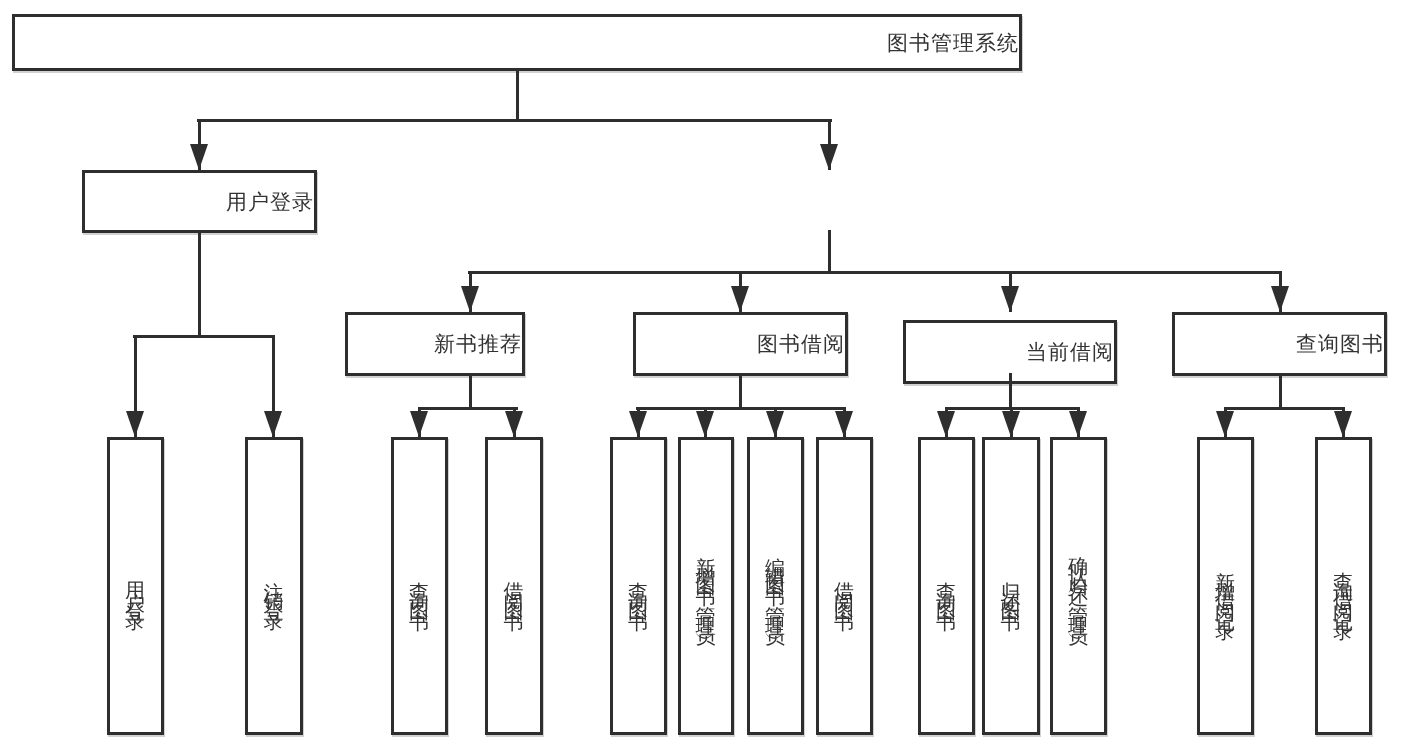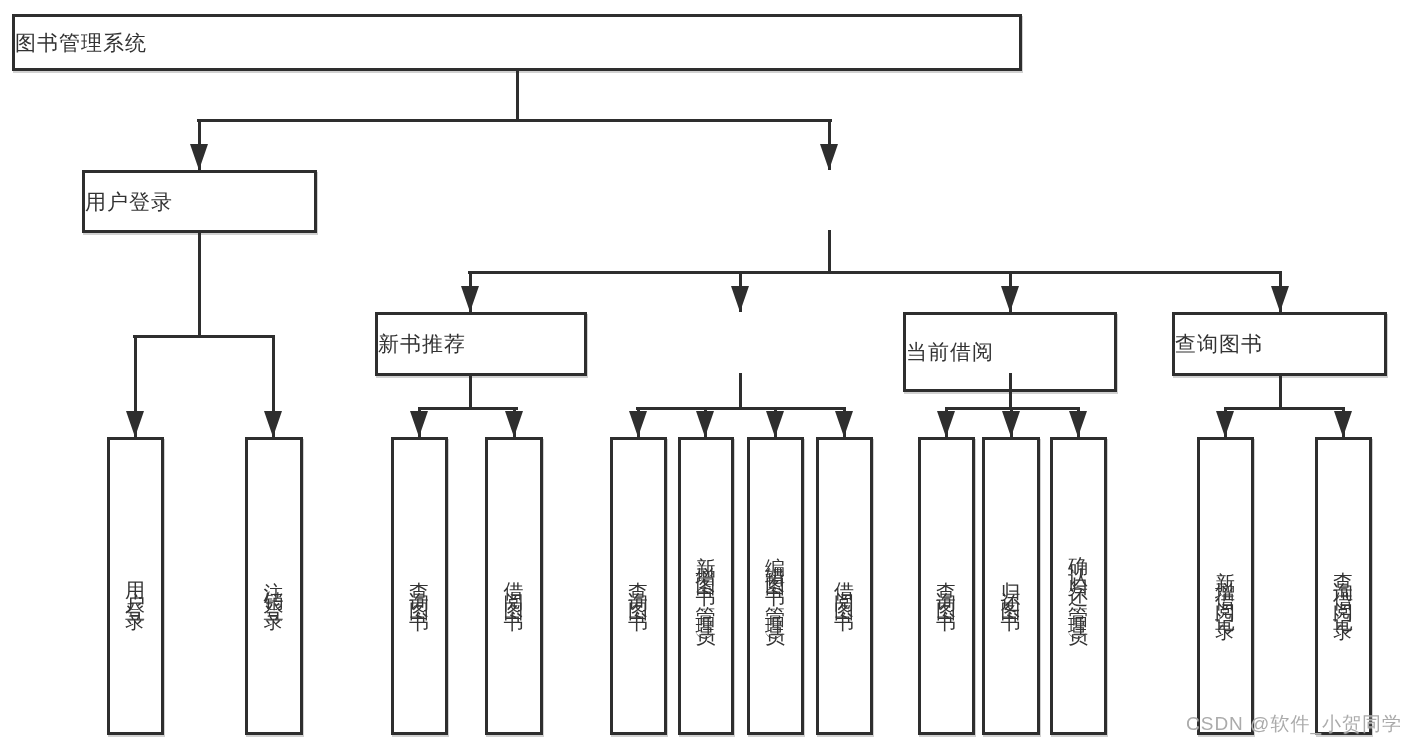--- a/index.html
+++ b/index.html
@@ -12,21 +12,21 @@
   html,body{margin:0;padding:0;}
   body{background:var(--bg);font-family:"Liberation Sans","DejaVu Sans",sans-serif;}
   #stage{position:relative;width:1405px;height:747px;background:var(--bg);overflow:hidden;}
 
   
   .node{
     position:absolute;
     box-sizing:border-box;
     border:3px solid var(--ln);
     background:var(--fill);
-    display:flex;align-items:center;justify-content:flex-start;
+    display:flex;align-items:center;justify-content:flex-end;
     color:var(--txt);
     font-size:21px;
     letter-spacing:1px;
     box-shadow:1px 2px 0 rgba(0,0,0,0.18);
   }
   .leaf{
     position:absolute;
     top:437px;height:298px;
     box-sizing:border-box;
     border:3px solid var(--ln);
@@ -101,24 +101,27 @@
     <div class="vl" style="left:469px;top:271px;height:41px"></div>
     <div class="ar" style="left:461px;top:286px"></div>
     <div class="vl" style="left:739px;top:271px;height:41px"></div>
     <div class="ar" style="left:731px;top:286px"></div>
     <div class="vl" style="left:1009px;top:271px;height:41px"></div>
     <div class="ar" style="left:1001px;top:286px"></div>
     <div class="vl" style="left:1279px;top:271px;height:41px"></div>
     <div class="ar" style="left:1271px;top:286px"></div>
   </div>
 
-  <div class="node" style="left:375px;top:312px;width:212px;height:64px">
+  <div class="node" style="left:345px;top:312px;width:180px;height:64px">
     <span>新书推荐</span>
   </div>
-  <div class="node" style="left:903px;top:312px;width:214px;height:80px">
+  <div class="node" style="left:633px;top:312px;width:215px;height:64px">
+    <span>图书借阅</span>
+  </div>
+  <div class="node" style="left:903px;top:320px;width:214px;height:64px">
     <span>当前借阅</span>
   </div>
   <div class="node" style="left:1172px;top:312px;width:215px;height:64px">
     <span>查询图书</span>
   </div>
 
   <div>
     <div class="vl" style="left:469px;top:373px;height:37px"></div>
     <div class="hl" style="left:418px;top:407px;width:100px"></div>
     <div class="vl" style="left:418px;top:407px;height:30px"></div>
@@ -193,15 +196,14 @@
   <div class="leaf" style="left:1050px;width:57px">
     <span class="vtext">确认归还（管理员）</span>
   </div>
   <div class="leaf" style="left:1197px;width:57px">
     <span class="vtext">新增借阅记录</span>
   </div>
   <div class="leaf" style="left:1315px;width:57px">
     <span class="vtext">查询借阅记录</span>
   </div>
 
-  <div class="watermark">CSDN @软件_小贺同学</div>
 
 </div>
 
 </body></html>

